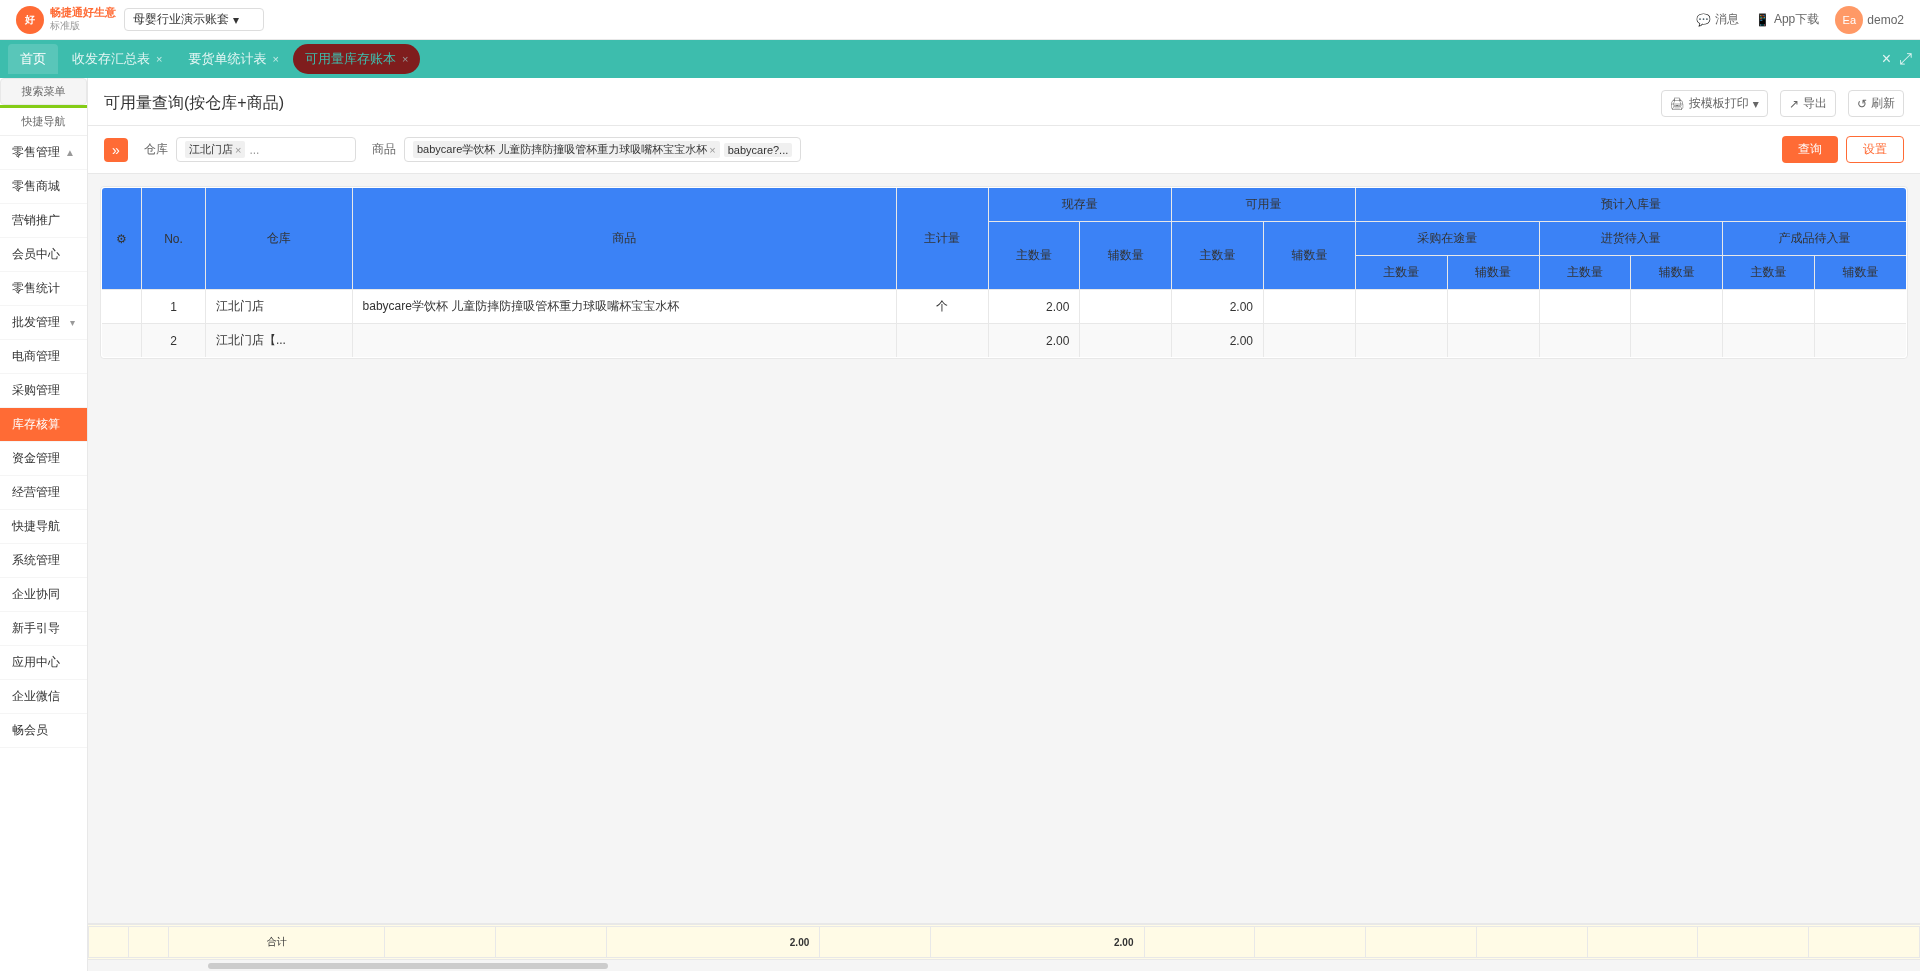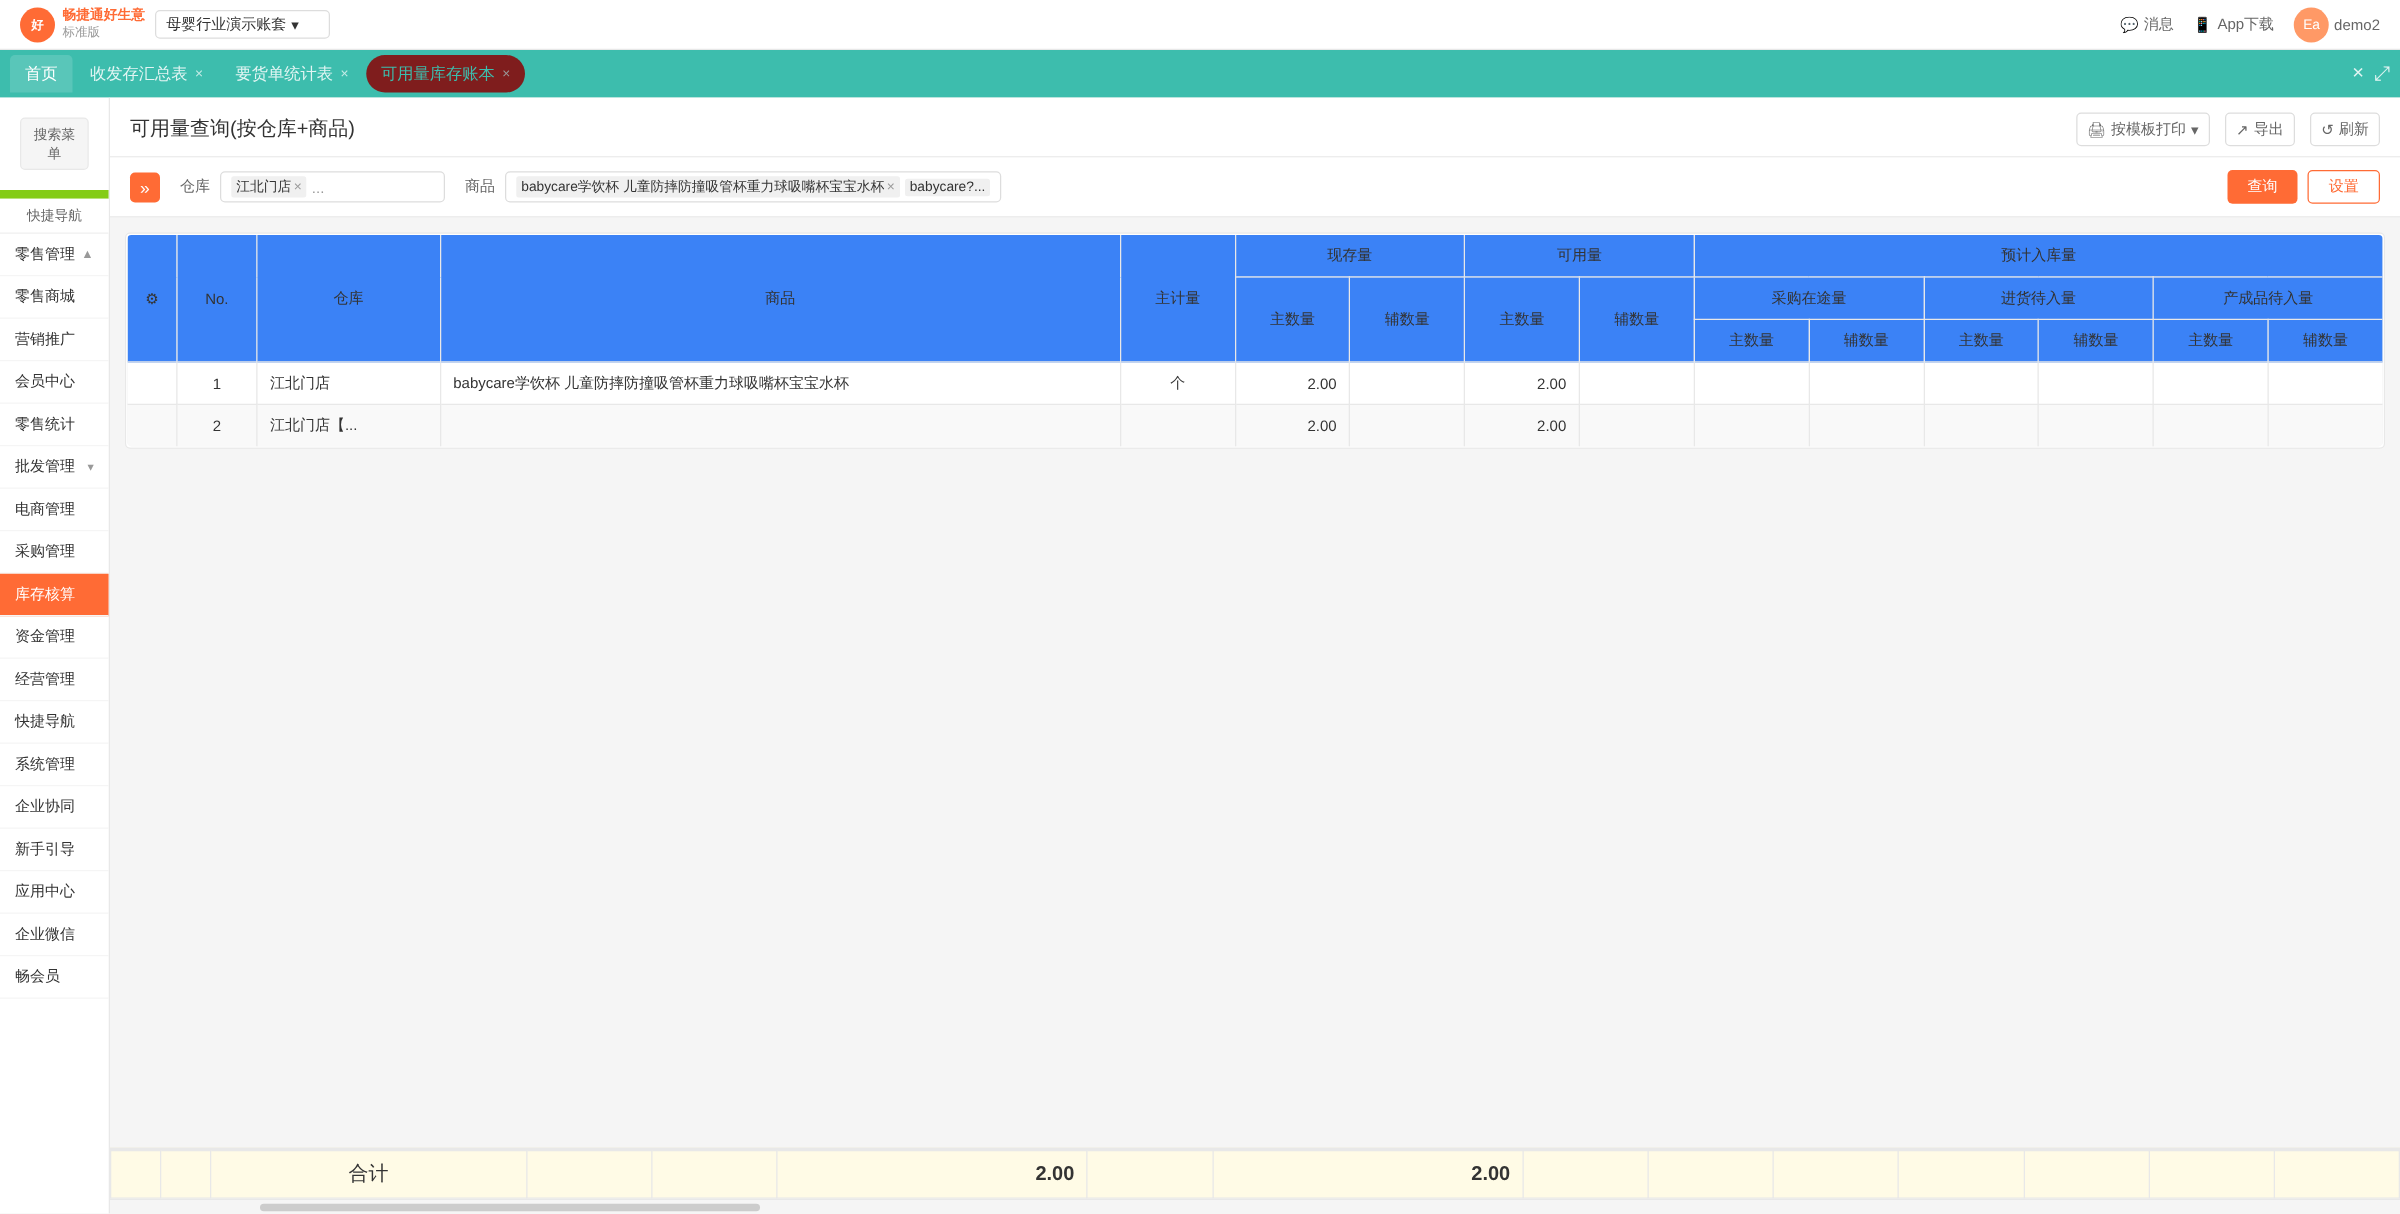--- a/index.html
+++ b/index.html
@@ -38,21 +38,21 @@
     .nav-icon-btn { color: rgba(255,255,255,0.85); cursor: pointer; font-size: 16px; }
 
     
     .main-layout { display: flex; flex: 1; overflow: hidden; }
 
     
     .sidebar {
       width: 88px; background: #fff; border-right: 1px solid #e8e8e8;
       display: flex; flex-direction: column; overflow-y: auto;
     }
-    .sidebar-search { padding: 16px; border-bottom: 7px solid #84cc16; }
+    .sidebar-search { padding: 0; border-bottom: 3px solid #84cc16; }
     .sidebar-search-btn {
       width: 100%; padding: 5px; background: #f5f5f5; border: 1px solid #e8e8e8;
       border-radius: 4px; text-align: center; font-size: 11px; color: #666; cursor: pointer;
     }
     .sidebar-nav-btn {
       width: 100%; padding: 6px; background: #fff; border: none;
       border-bottom: 1px solid #f0f0f0; text-align: center; font-size: 11px; color: #666; cursor: pointer;
     }
     .sidebar-item {
       display: flex; align-items: center; justify-content: space-between;
@@ -385,21 +385,21 @@
               <td></td>
               <td></td>
               <td></td>
             </tr>
           </tbody>
         </table>
       </div>
     </div>
 
     <div style="background:#fffbe6; border-top:2px solid #e8e8e8; display:flex; align-items:center; padding:0; min-height:36px; flex-shrink:0;">
-      <table style="width:100%; border-collapse:collapse; font-size:16px; font-weight:500;">
+      <table style="width:100%; border-collapse:collapse; font-size:10px; font-weight:500;">
         <tbody>
             <tr>
           <td style="width:40px; border:1px solid #e8e8e8; padding:8px 10px; text-align:center;"></td>
           <td style="width:40px; border:1px solid #e8e8e8; padding:8px 10px; text-align:center;"></td>
           <td style="border:1px solid #e8e8e8; padding:8px 10px; text-align:center;">
             <span>合计</span>
           </td>
           <td style="border:1px solid #e8e8e8; padding:8px 10px;"></td>
           <td style="border:1px solid #e8e8e8; padding:8px 10px;"></td>
           <td style="border:1px solid #e8e8e8; padding:8px 10px; text-align:right; font-weight:bold;">2.00</td>

